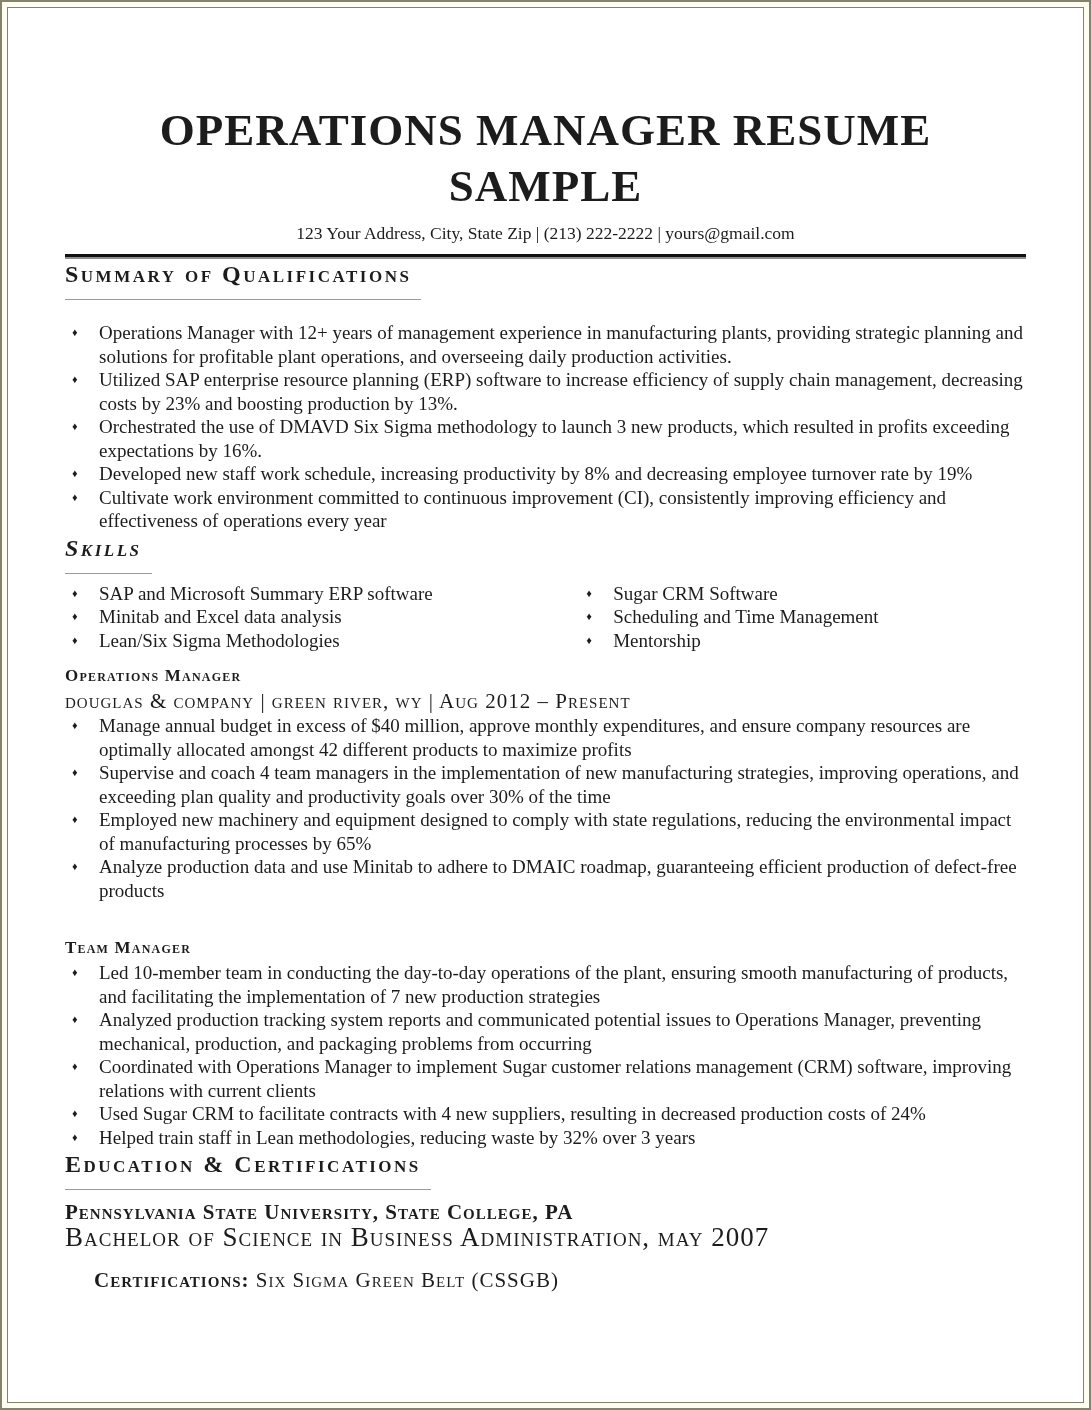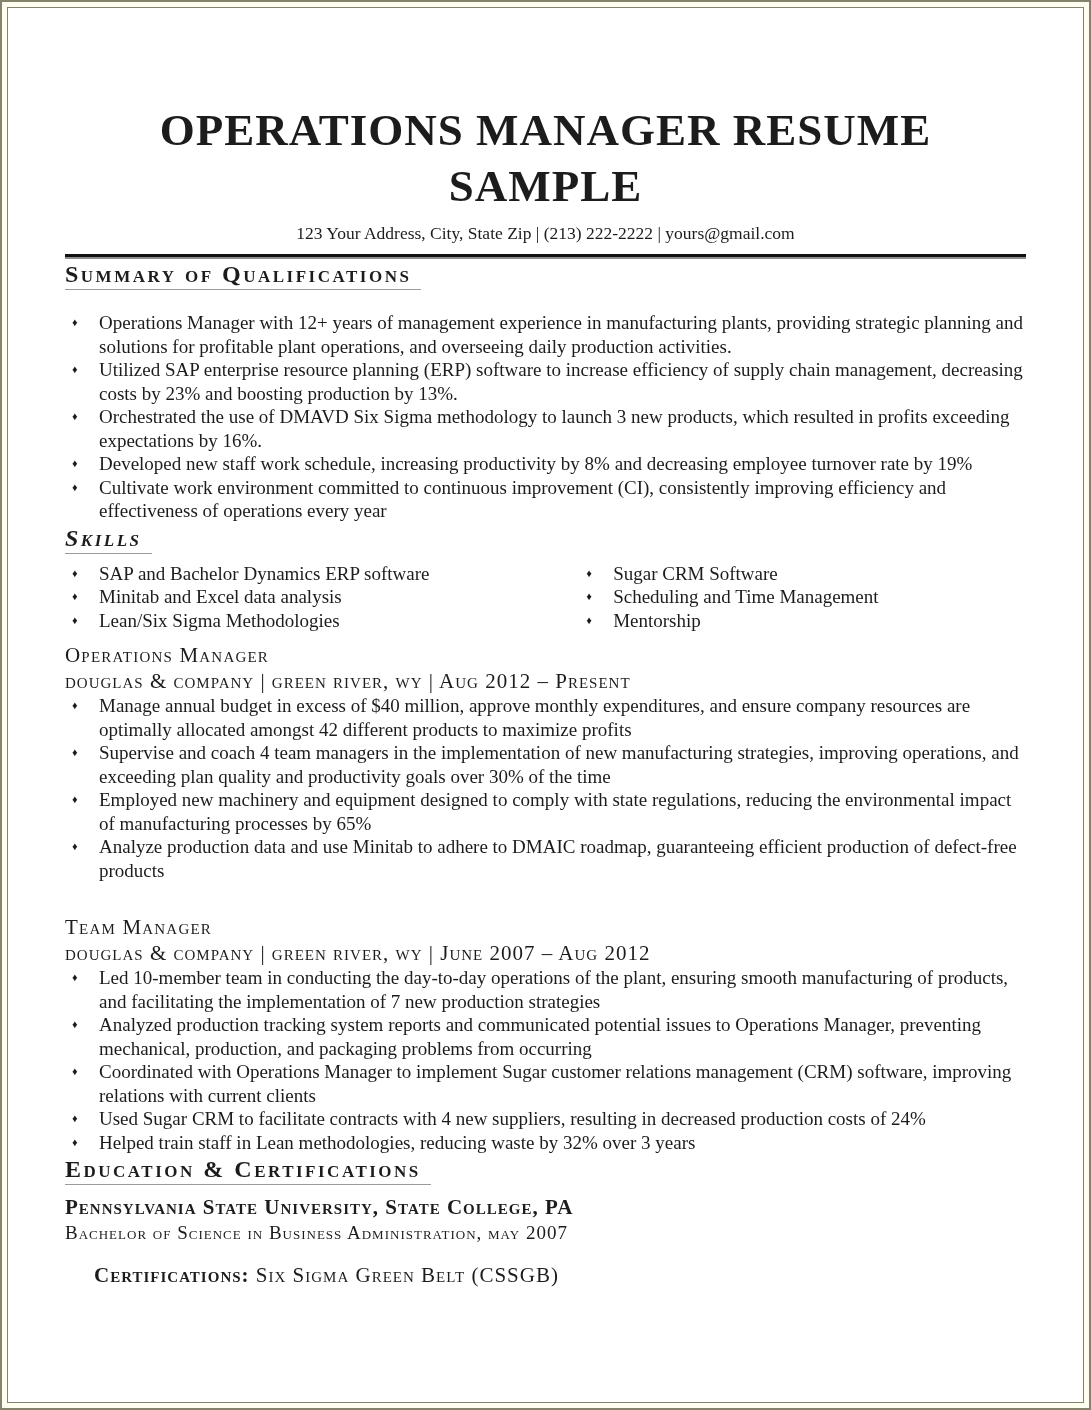--- a/index.html
+++ b/index.html
@@ -37,53 +37,53 @@
     margin-top:10px;height:5px;background:var(--rule,#111);
     border-bottom:2px solid #8e8e8e;
   }
   h2.section-heading{
     margin:0;font-size:24px;line-height:30px;font-weight:bold;
   }
   h2.section-heading .hd{
     display:inline-block;
     font-variant:small-caps;letter-spacing:2.5px;
     border-bottom:1.5px solid var(--underline,#9b9b9b);
-    padding:0 10px 0 0;
+    padding:0 10px 10px 0;
   }
   .mt-summary{margin-top:26px;}
   .mt-skills{margin-top:16px;font-style:italic;}
   .mt-work{margin-top:25px;}
   .mt-edu{margin-top:22px;}
   ul.blist{list-style:none;margin:0;padding:0;}
   ul.blist.gap{margin-top:21px;}
   li.bullet{display:flex;font-size:19px;line-height:23.5px;}
   .marker{
     flex:0 0 34px;padding-left:7px;
     font-size:11px;line-height:23.5px;
   }
   .btext{flex:1;}
   .skills-grid{
     display:grid;grid-template-columns:53.5% 46.5%;
     margin-top:8px;
   }
   h3.job-title{
-    margin:10px 0 0 0;font-size:21px;line-height:27px;font-weight:normal;
+    margin:10px 0 0 0;font-size:17px;line-height:27px;font-weight:bold;
     font-variant:small-caps;letter-spacing:1.2px;
   }
   h3.job-title.second{margin-top:32px;}
   .job-meta{
     font-size:21px;line-height:25px;
     font-variant:small-caps;letter-spacing:1px;
   }
   .school{
     margin-top:10px;font-size:21px;line-height:25px;font-weight:bold;
     font-variant:small-caps;letter-spacing:1px;
   }
   .degree{
-    font-size:19px;line-height:25px;
+    font-size:27px;line-height:25px;
     font-variant:small-caps;letter-spacing:1px;
   }
   .certs{
     margin-top:18px;font-size:21px;line-height:25px;
     font-variant:small-caps;letter-spacing:1px;
   }
   .certs .label{font-weight:bold;margin-left:29px;}
 </style>
 </head>
 <body>
@@ -122,21 +122,21 @@
           </li>
       </ul>
     </section>
 
     <section>
       <h2 class="section-heading mt-skills"><span class="hd">Skills</span></h2>
       <div class="skills-grid">
         <ul class="blist">
           <li class="bullet">
               <span class="marker">♦</span>
-              <span class="btext">SAP and Bachelor Dynamics ERP software</span>
+              <span class="btext">SAP and Microsoft Summary ERP software</span>
             </li>
           <li class="bullet">
               <span class="marker">♦</span>
               <span class="btext">Minitab and Excel data analysis</span>
             </li>
           <li class="bullet">
               <span class="marker">♦</span>
               <span class="btext">Lean/Six Sigma Methodologies</span>
             </li>
         </ul>
@@ -177,21 +177,20 @@
             </li>
           <li class="bullet">
               <span class="marker">♦</span>
               <span class="btext">Analyze production data and use Minitab to adhere to DMAIC roadmap, guaranteeing efficient production of defect-free products</span>
             </li>
         </ul>
       </article>
 
       <article>
         <h3 class="job-title second">Team Manager</h3>
-        <div class="job-meta">douglas &amp; company | green river, wy | June 2007 – Aug 2012</div>
         <ul class="blist">
           <li class="bullet">
               <span class="marker">♦</span>
               <span class="btext">Led 10-member team in conducting the day-to-day operations of the plant, ensuring smooth manufacturing of products, and facilitating the implementation of 7 new production strategies</span>
             </li>
           <li class="bullet">
               <span class="marker">♦</span>
               <span class="btext">Analyzed production tracking system reports and communicated potential issues to Operations Manager, preventing mechanical, production, and packaging problems from occurring</span>
             </li>
           <li class="bullet">

